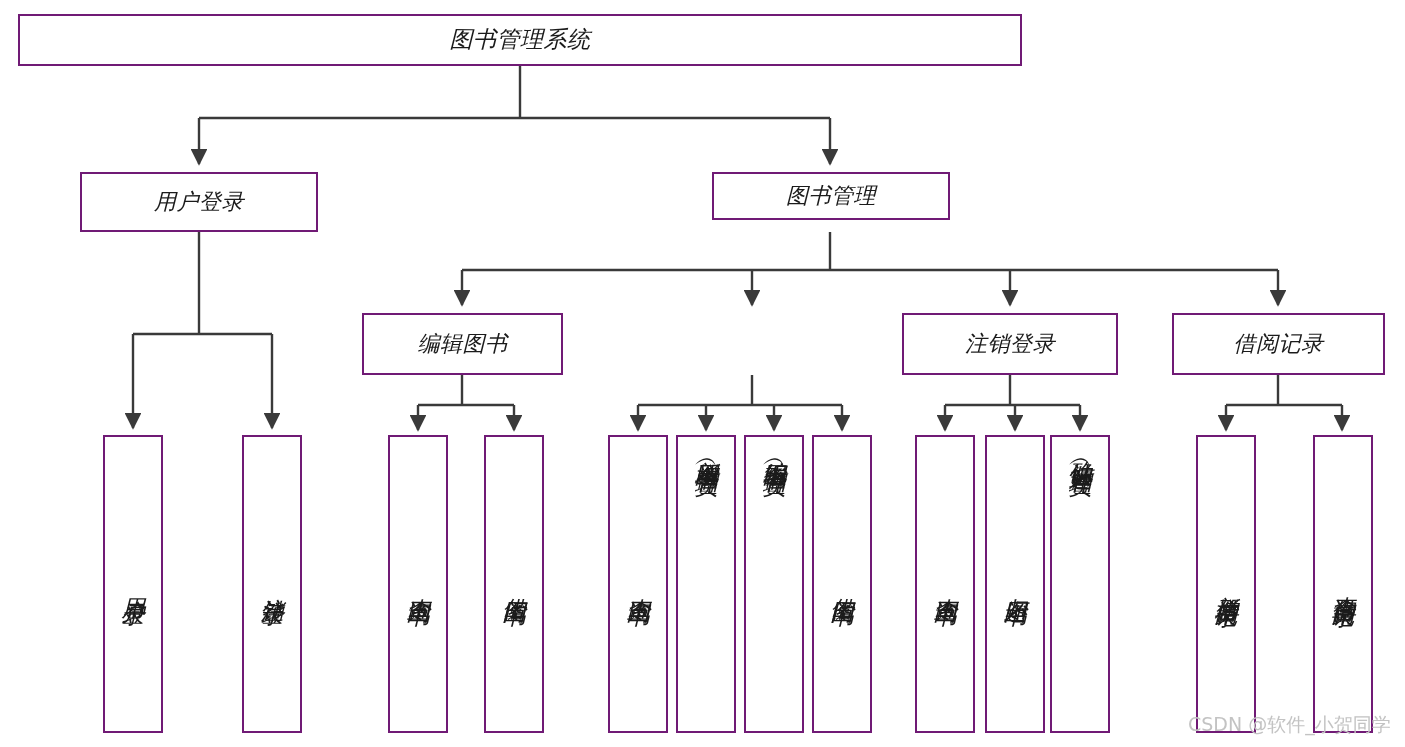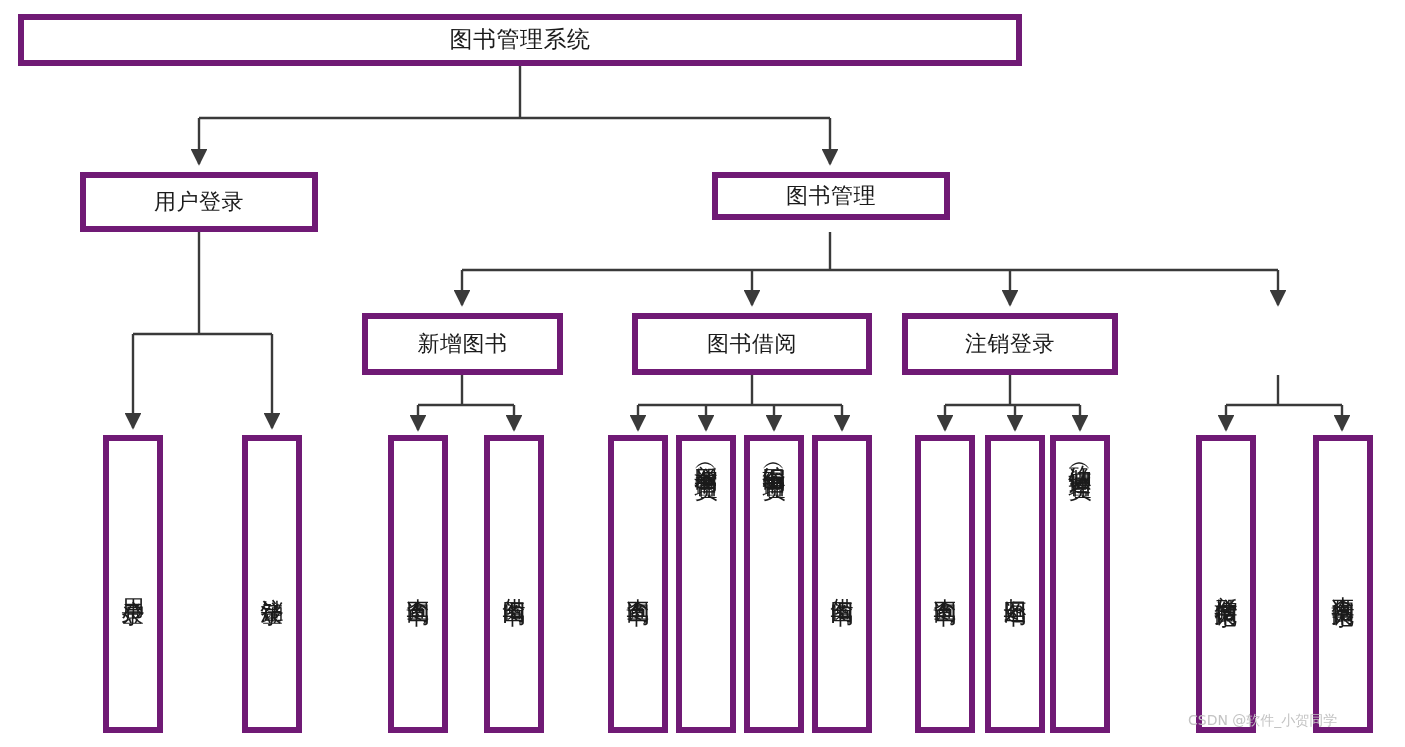--- a/index.html
+++ b/index.html
@@ -23,25 +23,26 @@
     left: 0;
     top: 0;
     width: 1405px;
     height: 747px;
     pointer-events: none;
   }
   .node {
     position: absolute;
     box-sizing: border-box;
     background: #ffffff;
-    border: 6px solid #701a75;
+    border: 2px solid #701a75;
     display: flex;
     align-items: center;
     justify-content: center;
     z-index: 2;
+    font-style: italic;
   }
   .node .label {
     color: #1b1b1b;
     line-height: 1.12;
     text-align: center;
     white-space: nowrap;
   }
   
   .node.h .label {
     font-size: 22px;
@@ -66,21 +67,21 @@
     display: block;
   }
   .node.v.centered {
     align-items: center;
     padding-top: 0;
   }
   #watermark {
     position: absolute;
     left: 1188px;
     top: 712px;
-    font-size: 14px;
+    font-size: 19px;
     color: #c3c3c3;
     white-space: nowrap;
     z-index: 3;
     font-family: "DejaVu Sans", "Liberation Sans", sans-serif;
   }
 </style>
 </head>
 <body>
 
 <div id="canvas">
@@ -140,28 +141,28 @@
   </div>
 
   <div class="node h" style="left:80px; top:172px; width:238px; height:60px;">
     <span class="label">用户登录</span>
   </div>
   <div class="node h" style="left:712px; top:172px; width:238px; height:48px;">
     <span class="label">图书管理</span>
   </div>
 
   <div class="node h" style="left:362px; top:313px; width:201px; height:62px;">
-    <span class="label">新增图书</span>
-  </div>
-  <div class="node h" style="left:632px; top:313px; width:240px; height:62px;">
-    <span class="label">图书借阅</span>
+    <span class="label">编辑图书</span>
   </div>
   <div class="node h" style="left:902px; top:313px; width:216px; height:62px;">
     <span class="label">注销登录</span>
   </div>
+  <div class="node h" style="left:1172px; top:313px; width:213px; height:62px;">
+    <span class="label">借阅记录</span>
+  </div>
 
   <div class="node v centered" style="left:103px; top:435px; width:60px; height:298px;">
     <span class="label">用户登录</span>
   </div>
   <div class="node v centered" style="left:242px; top:435px; width:60px; height:298px;">
     <span class="label">注销登录</span>
   </div>
 
   <div class="node v centered" style="left:388px; top:435px; width:60px; height:298px;">
     <span class="label">查询图书</span>

